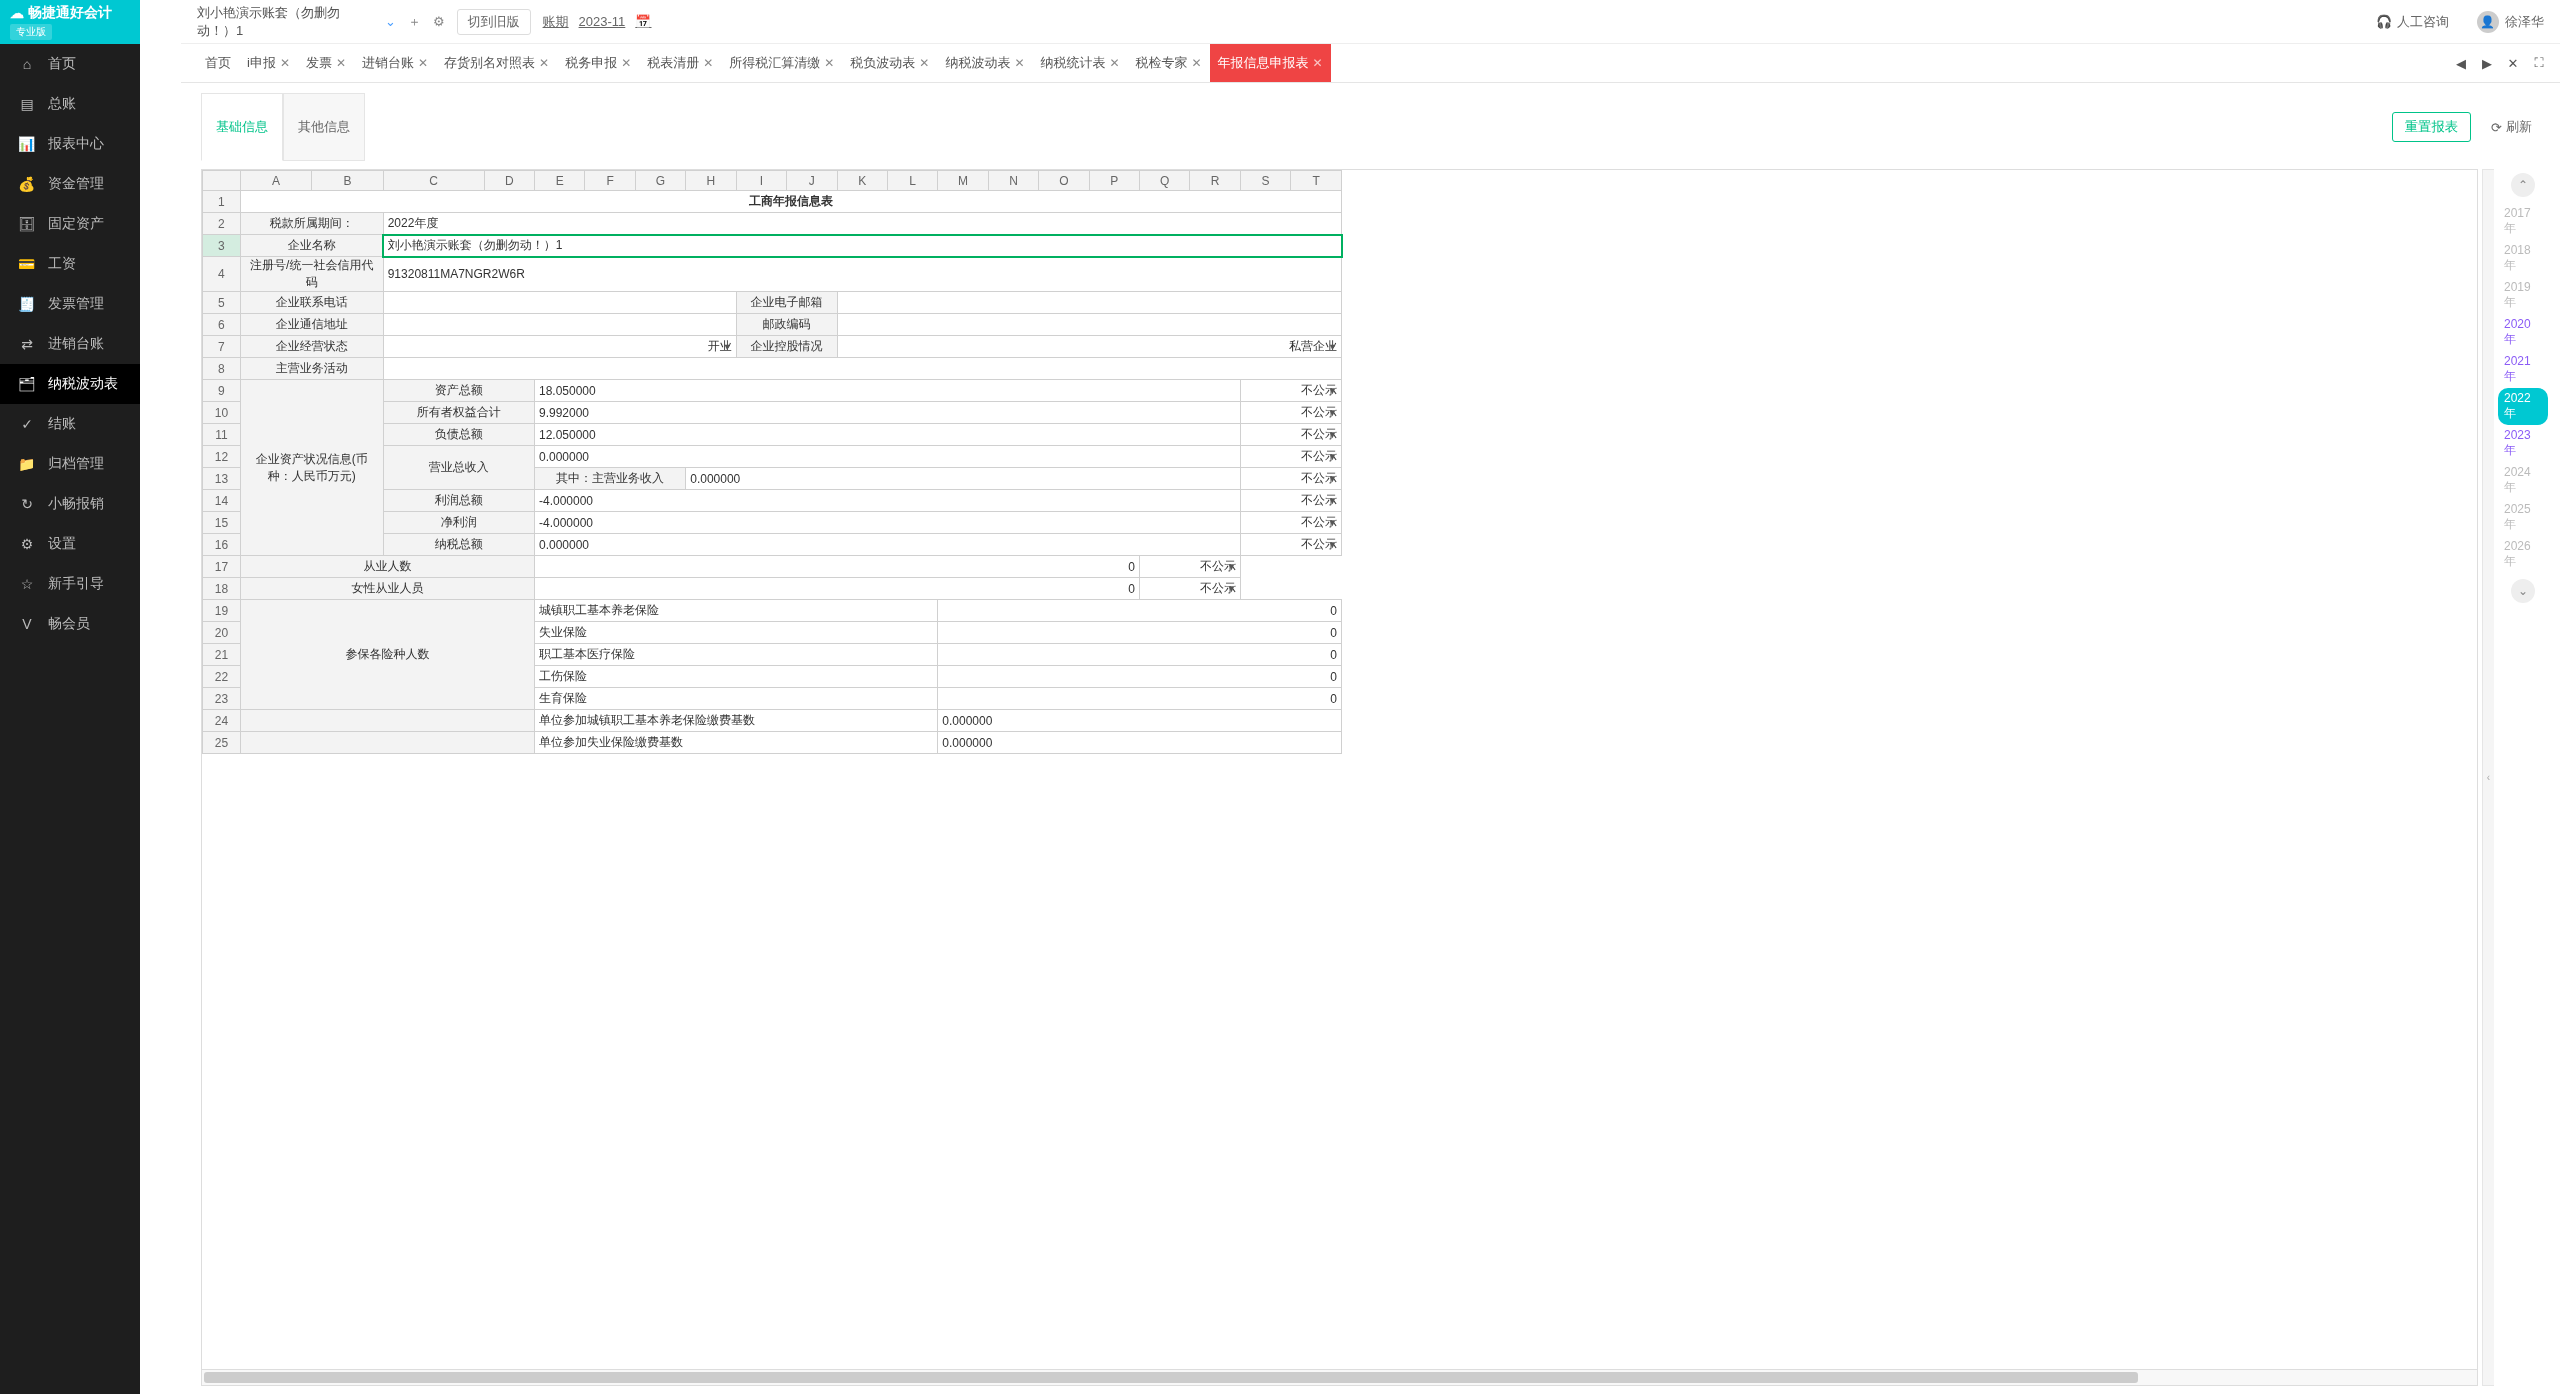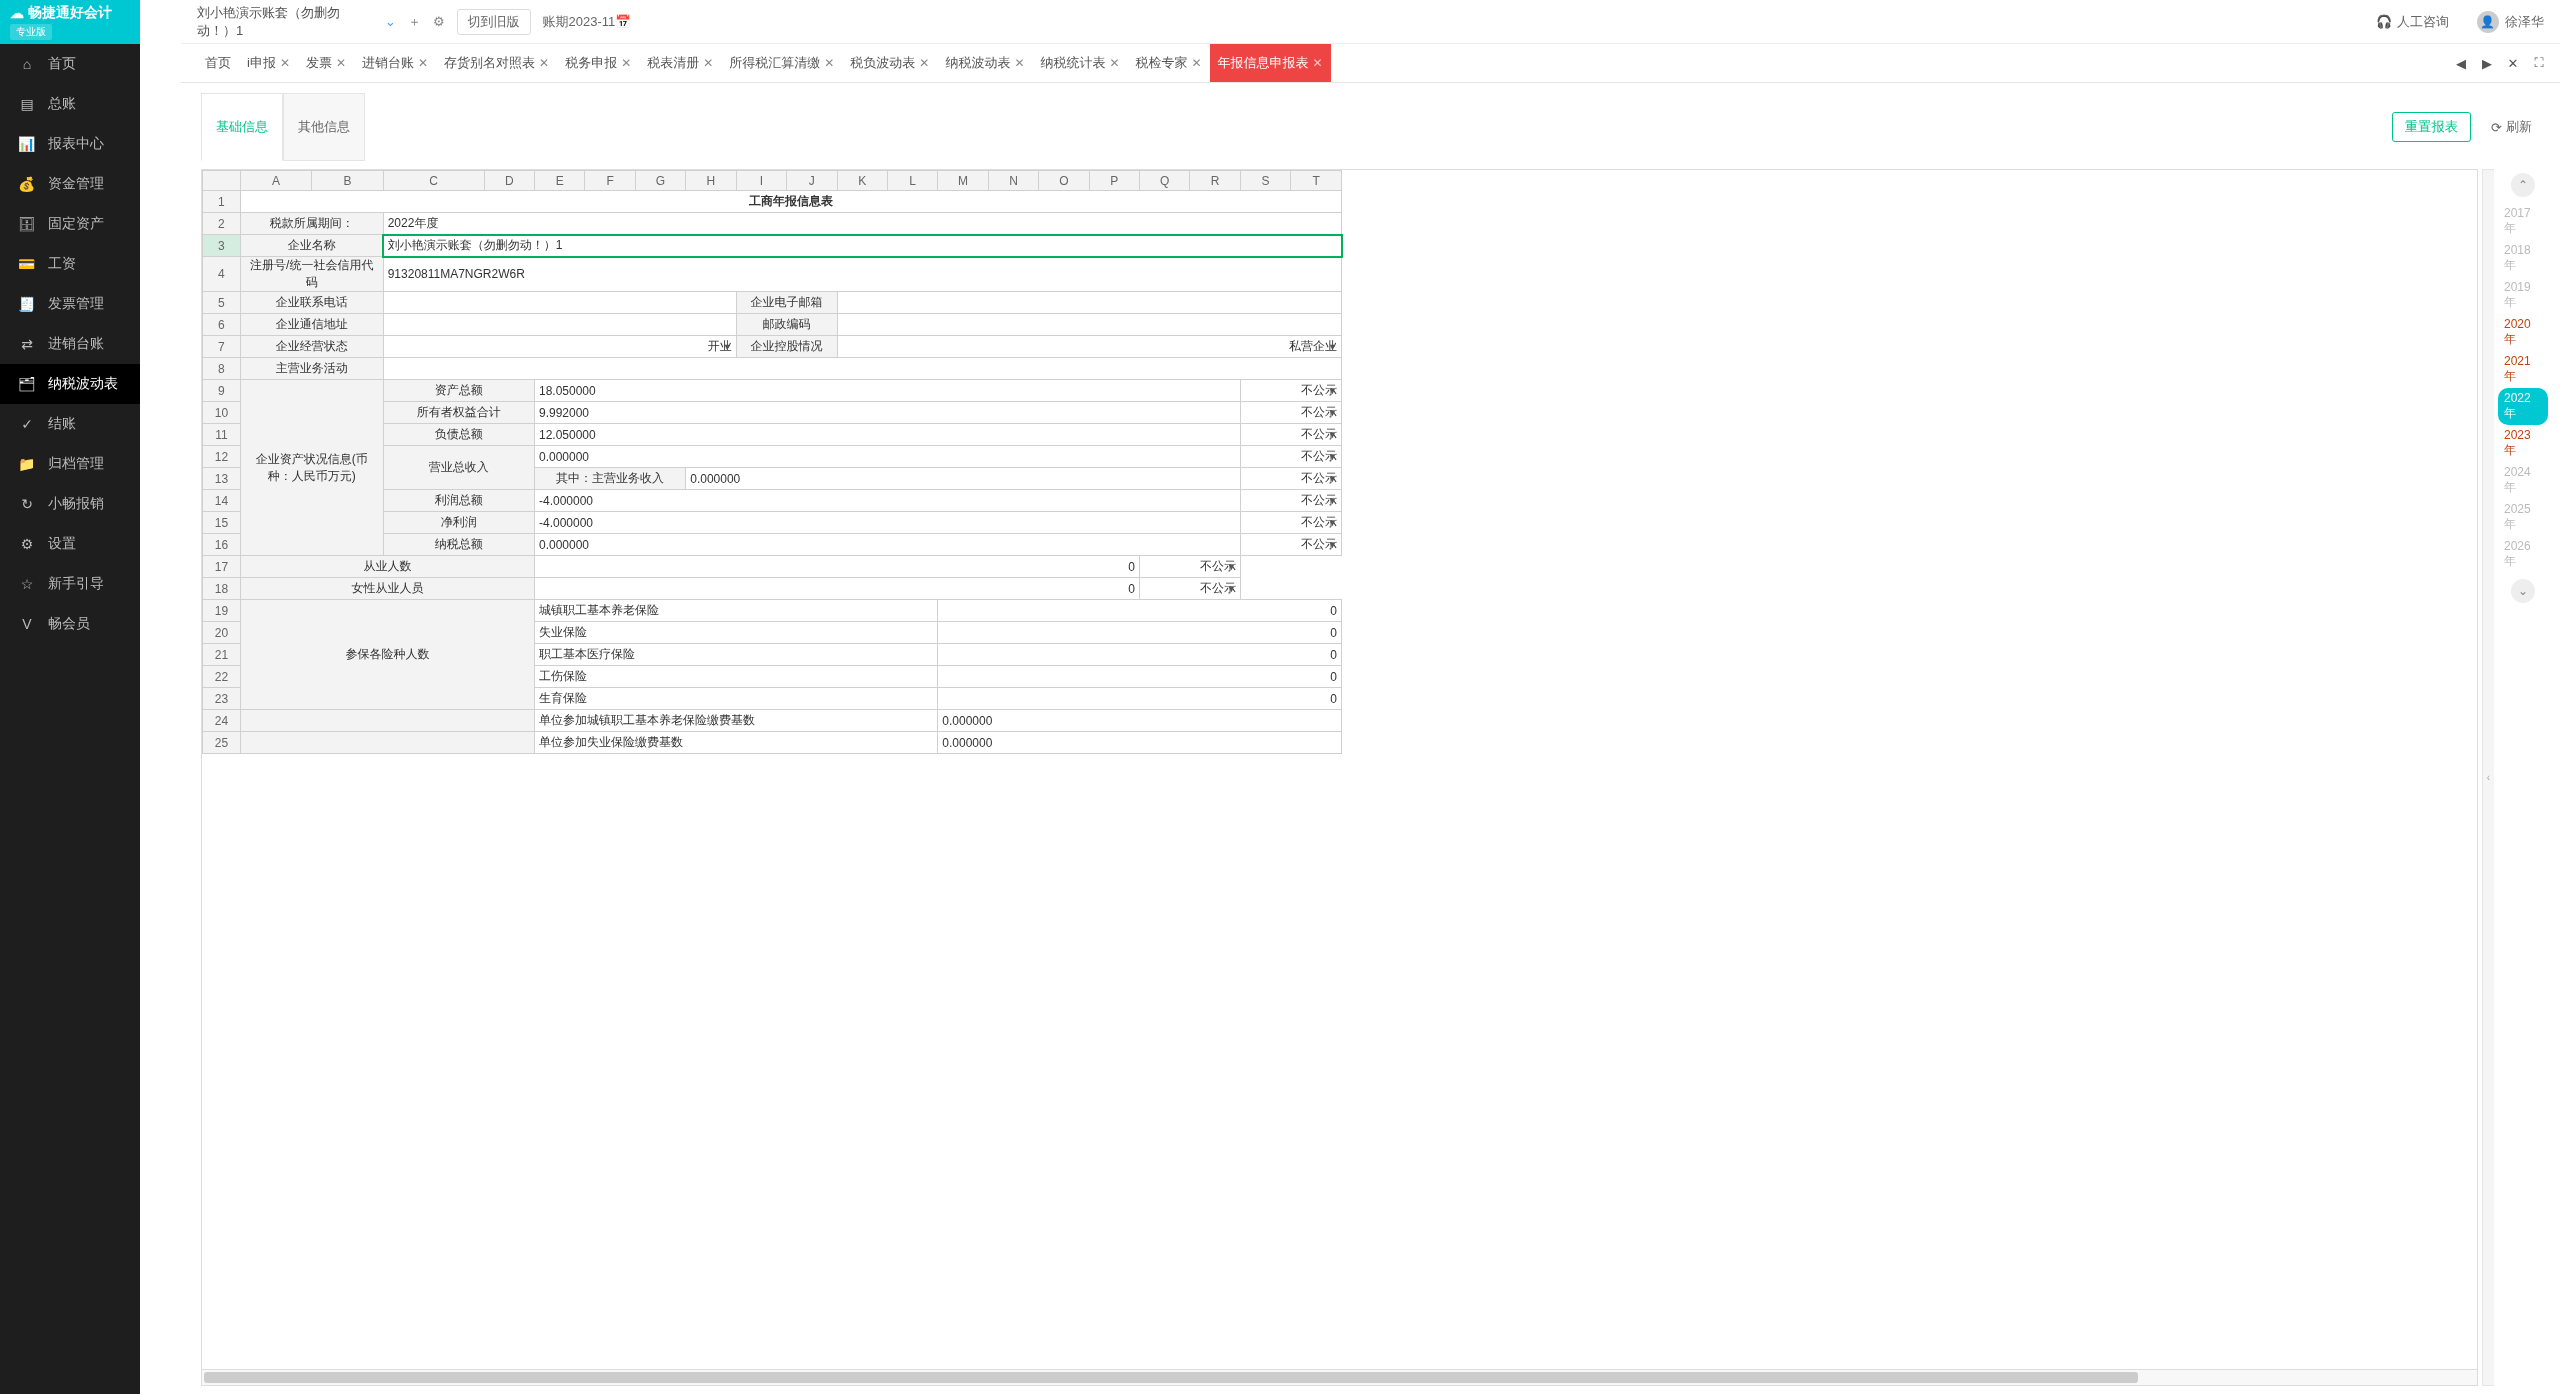--- a/index.html
+++ b/index.html
@@ -15,21 +15,21 @@
 .nav-item.active { background: #000; color: #fff; }
 .nav-icon { width: 18px; height: 18px; display: inline-flex; align-items: center; justify-content: center; }
 
 .main { flex: 1; display: flex; flex-direction: column; min-width: 0; margin-left: 41px; }
 
 .topbar { height: 44px; display: flex; align-items: center; padding: 0 16px; border-bottom: 1px solid #eee; gap: 12px; }
 .account-select { display: flex; align-items: center; gap: 8px; color: #555; }
 .account-name { max-width: 180px; }
 .chev-down { color: #4a9eff; }
 .old-ver-btn { border: 1px solid #ddd; padding: 3px 10px; border-radius: 3px; color: #666; cursor: pointer; }
-.period { color: #666; display: flex; align-items: center; gap: 0; }
+.period { color: #666; display: flex; align-items: center; gap: 10px; text-decoration: underline; }
 .topbar-spacer { flex: 1; }
 .consult { display: flex; align-items: center; gap: 4px; color: #666; cursor: pointer; }
 .user { display: flex; align-items: center; gap: 6px; color: #666; margin-left: 16px; }
 .avatar { width: 22px; height: 22px; border-radius: 50%; background: #ccc; display: inline-flex; align-items: center; justify-content: center; color: #fff; font-size: 12px; }
 
 .tabs-row { display: flex; align-items: center; border-bottom: 1px solid #e5e5e5; padding-left: 16px; }
 .tabs { display: flex; overflow: hidden; flex: 1; }
 .tab { padding: 10px 8px; display: flex; align-items: center; gap: 4px; color: #555; cursor: pointer; white-space: nowrap; font-size: 13px; }
 .tab.active { background: #ef4444; color: #fff; }
 .tab-close { font-size: 12px; color: inherit; opacity: 0.7; cursor: pointer; }
@@ -43,21 +43,21 @@
 .actions-spacer { flex: 1; }
 .btn-reset { border: 1px solid #00c389; color: #00c389; padding: 5px 12px; border-radius: 3px; cursor: pointer; background: #fff; }
 .btn-refresh { color: #666; display: flex; align-items: center; gap: 4px; cursor: pointer; padding: 5px 8px; }
 
 .sheet-area { flex: 1; display: flex; min-height: 0; padding: 8px 12px 8px 20px; gap: 4px; }
 .sheet-wrap { flex: 1; display: flex; flex-direction: column; min-width: 0; border: 1px solid #ddd; position: relative; }
 .sheet-scroll { flex: 1; overflow: auto; }
 
 .year-panel { width: 50px; display: flex; flex-direction: column; align-items: center; gap: 6px; padding-top: 4px; }
 .year-arrow { width: 24px; height: 24px; background: #eee; border-radius: 50%; display: flex; align-items: center; justify-content: center; cursor: pointer; color: #888; font-size: 12px; }
-.year-chip { padding: 3px 6px; font-size: 12px; border-radius: 10px; cursor: pointer; color: #c2410c; }
+.year-chip { padding: 3px 6px; font-size: 12px; border-radius: 10px; cursor: pointer; color: #8b5cf6; }
 .year-chip.active { background: #00c8d2; color: #fff; }
 .year-chip.dim { color: #bbb; }
 .year-collapse { width: 12px; background: #f5f5f5; border: 1px solid #e5e5e5; border-right: none; display: flex; align-items: center; justify-content: center; cursor: pointer; color: #aaa; font-size: 10px; }
 
 table.sheet { border-collapse: collapse; table-layout: fixed; width: 1140px; }
 .sheet th, .sheet td { border: 1px solid #d0d0d0; height: 22px; padding: 0 4px; font-size: 12px; color: #333; background: #fff; vertical-align: middle; }
 .sheet thead th { background: #f3f3f3; font-weight: normal; text-align: center; color: #666; height: 20px; }
 .sheet .rownum { background: #f3f3f3; text-align: center; color: #666; width: 36px; }
 .sheet .rownum.selected { background: #d4ede0; }
 .sheet .label { background: #f3f3f3; text-align: center; }

